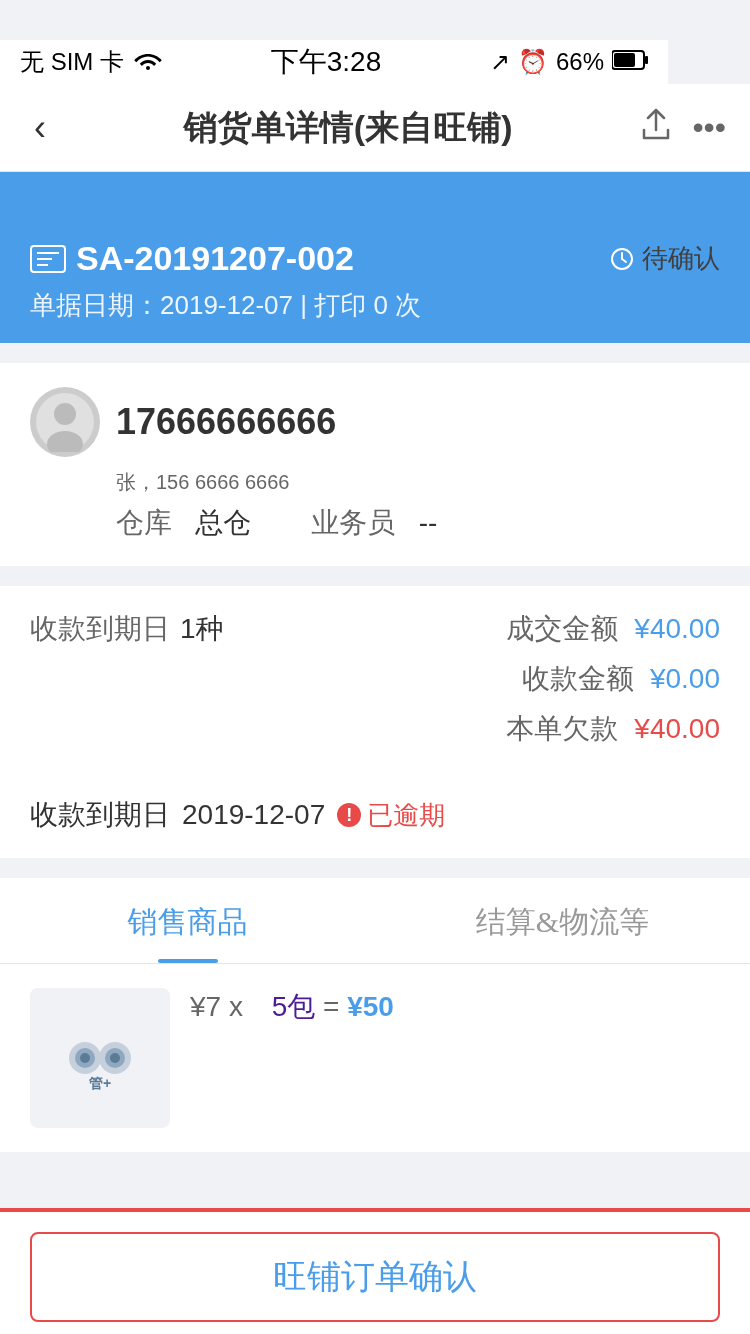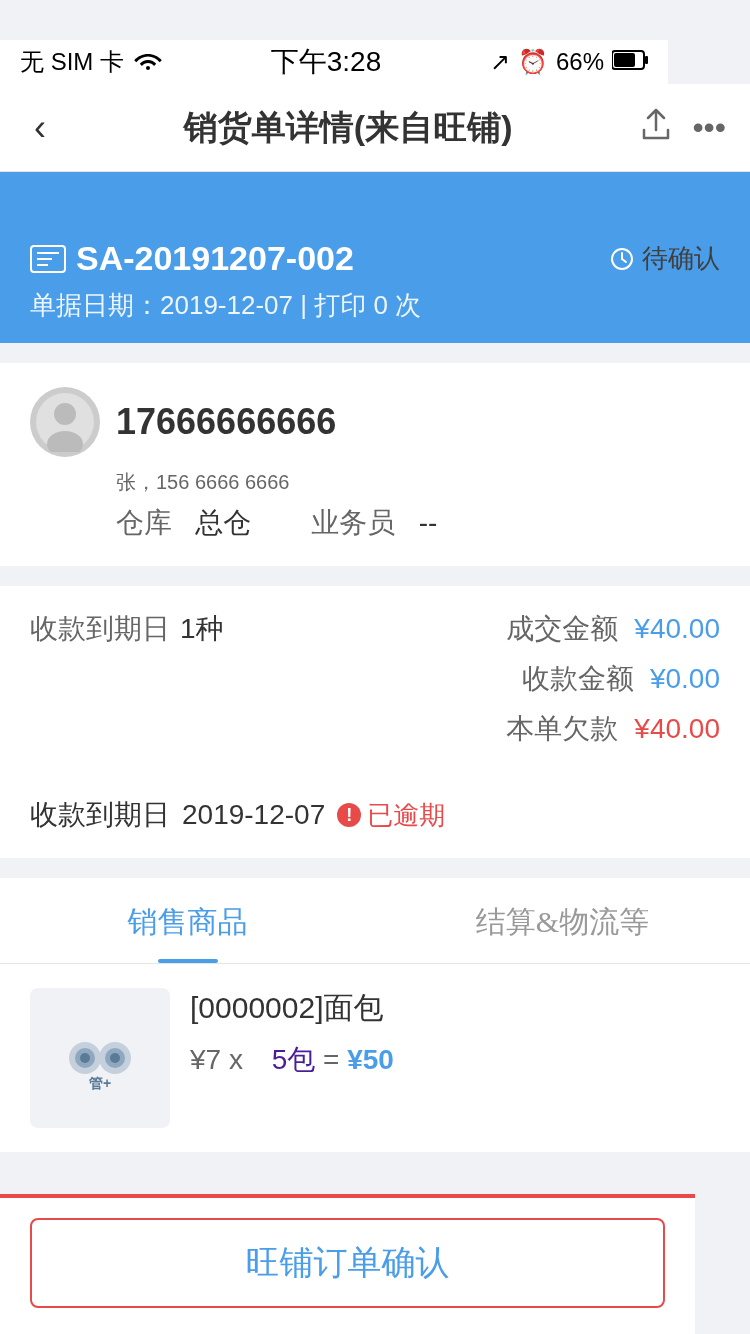--- a/index.html
+++ b/index.html
@@ -275,23 +275,23 @@
     .empty-area {
       background: #f0f2f5;
       height: 280px;
     }
 
     
     .bottom-bar {
       position: fixed;
       bottom: 0;
       left: 0;
-      width: 695px;
-      background: #fff;
-      padding: 20px 30px 26px;
+      width: 750px;
+      background: #fff;
+      padding: 20px 30px 12px;
       border-top: 4px solid #e84a4a;
     }
     .confirm-btn {
       width: 100%;
       height: 90px;
       background: #fff;
       border: 2px solid #e84a4a;
       border-radius: 8px;
       font-size: 34px;
       color: #4a9de8;
@@ -438,21 +438,20 @@
       <circle cx="35" cy="35" r="16" fill="#c5d0dc"></circle>
       <circle cx="65" cy="35" r="16" fill="#c5d0dc"></circle>
       <circle cx="35" cy="35" r="10" fill="#8ea8c0"></circle>
       <circle cx="65" cy="35" r="10" fill="#8ea8c0"></circle>
       <circle cx="35" cy="35" r="5" fill="#5a7a96"></circle>
       <circle cx="65" cy="35" r="5" fill="#5a7a96"></circle>
       <text x="50" y="65" text-anchor="middle" font-size="14" fill="#5a7a96" font-weight="600">管+</text>
     </svg>
   </div>
   <div class="product-info">
-    <div class="product-name">[0000002]面包</div>
     <div class="product-price">
       <span>¥7 x </span><span class="qty">5包</span><span> = </span><span class="total">¥50</span>
     </div>
   </div>
 </div>
 
 <div class="empty-area"></div>
 
 <div class="bottom-bar">
   <button class="confirm-btn">旺铺订单确认</button>

